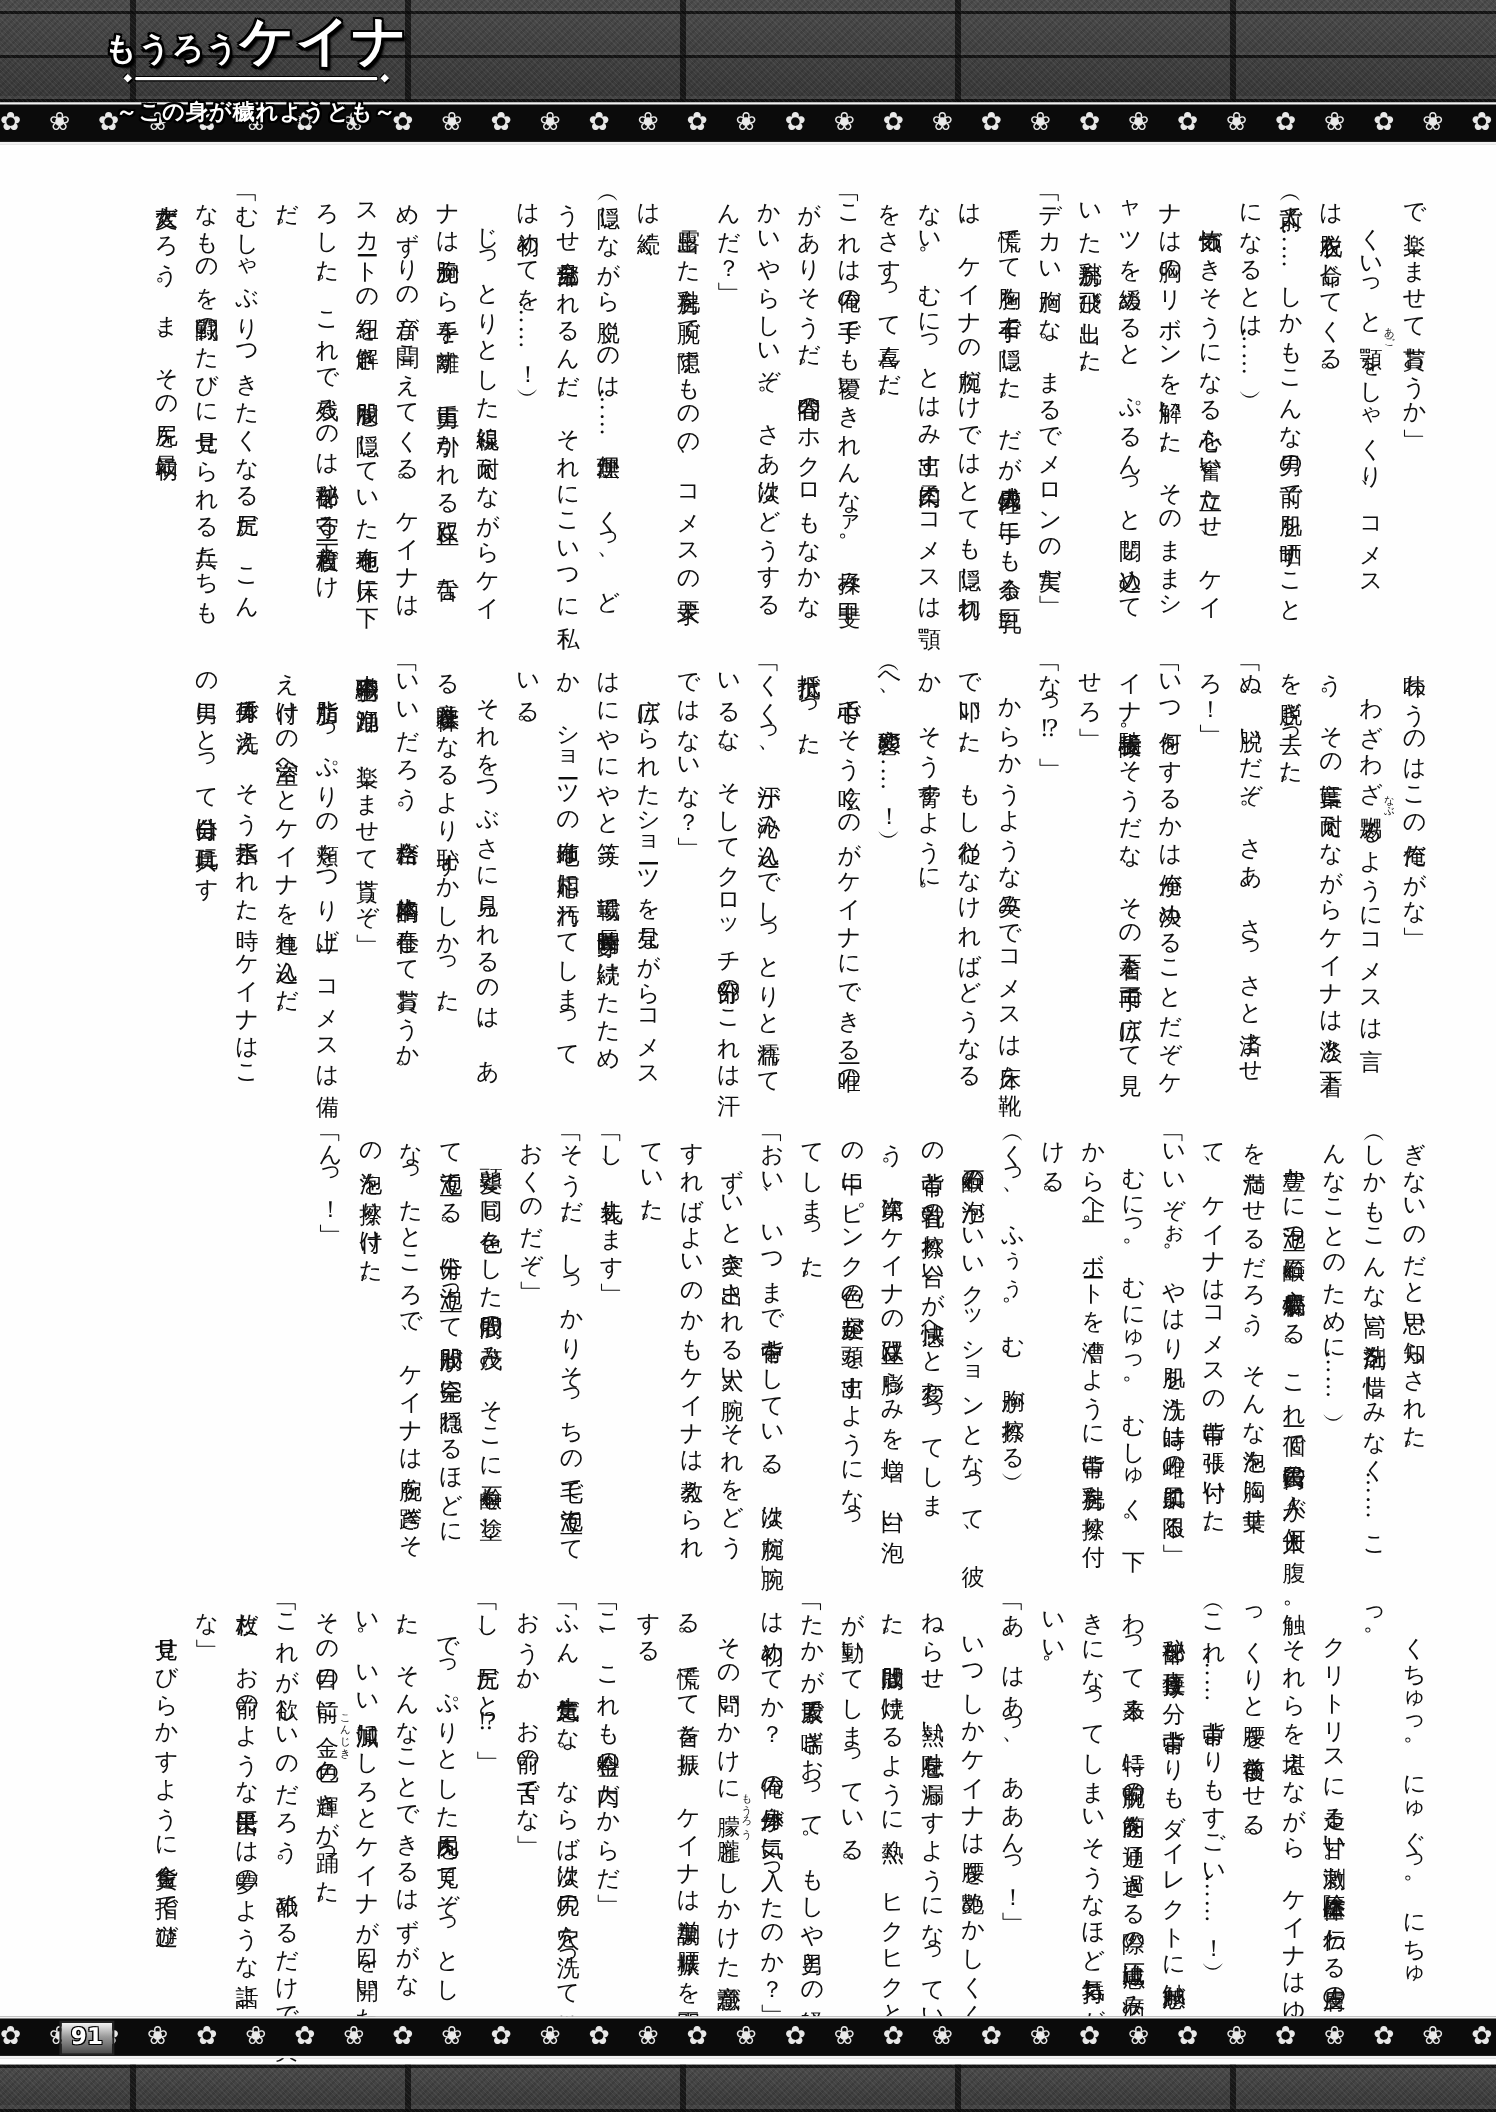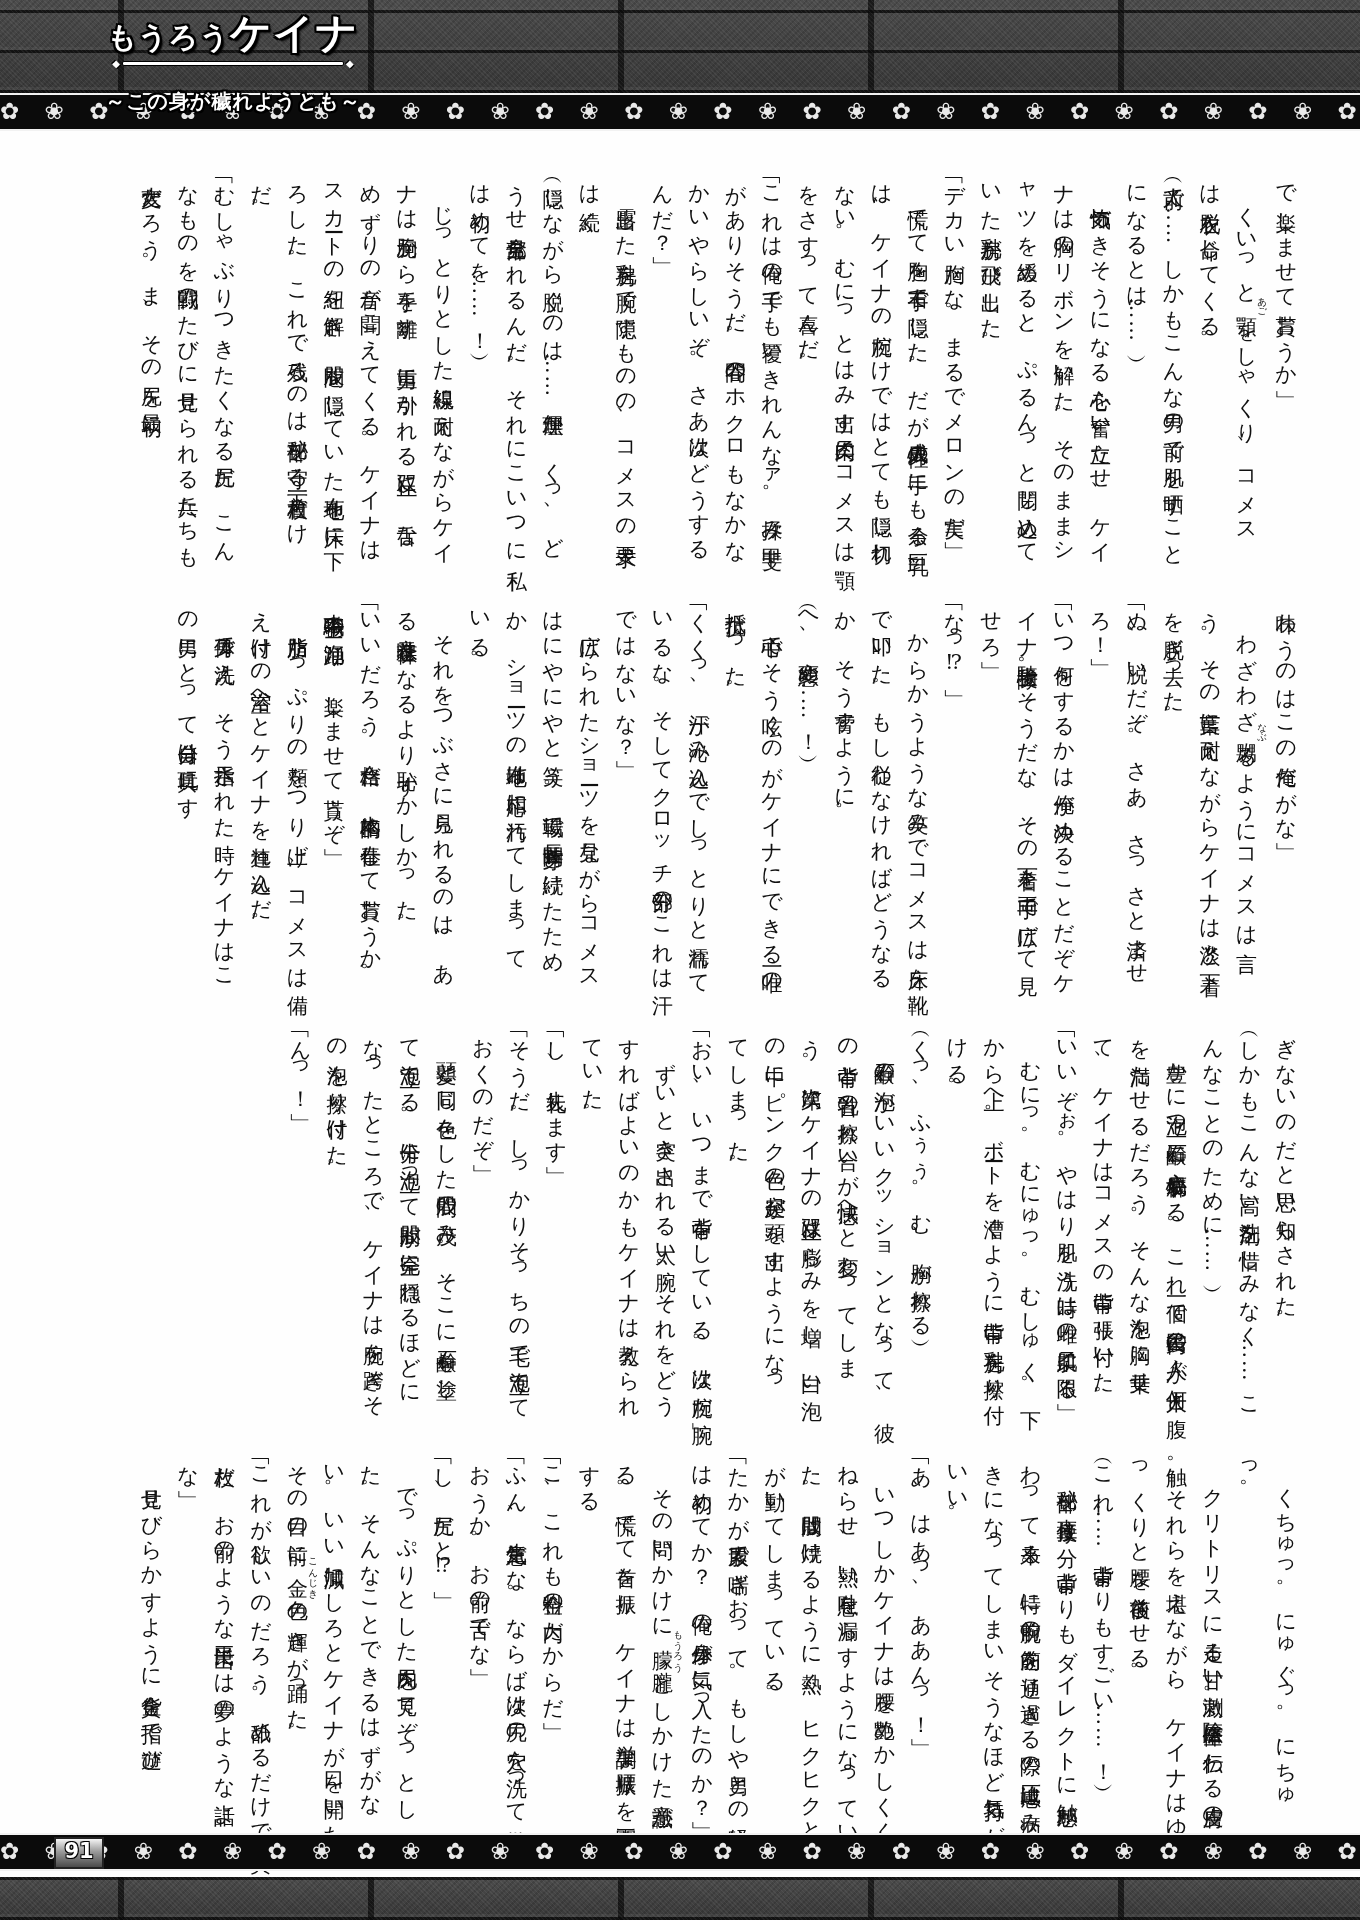--- a/index.html
+++ b/index.html
@@ -19,21 +19,21 @@
   .header-brick{position:absolute;top:0;left:0;width:1360px;height:93px;}
   .footer-brick{position:absolute;top:1877px;left:0;width:1360px;height:43px;}
 
   
   .logo{position:absolute;top:12px;left:88px;width:290px;text-align:center;z-index:5;}
   .logo-title{color:#fff;font-weight:bold;font-family:"DejaVu Sans","Liberation Sans",sans-serif;
     text-shadow:2px 0 0 #000,-2px 0 0 #000,0 2px 0 #000,0 -2px 0 #000,
                 2px 2px 0 #000,-2px -2px 0 #000,2px -2px 0 #000,-2px 2px 0 #000,3px 3px 2px #000;
     letter-spacing:1px;line-height:1.05;}
   .logo-title .t-small{font-size:29px;}
-  .logo-title .t-big{font-size:41px;}
+  .logo-title .t-big{font-size:49px;}
   .logo-divider{display:flex;align-items:center;justify-content:center;margin-top:3px;color:#fff;
     text-shadow:1px 1px 0 #000,-1px -1px 0 #000;font-size:10px;}
   .logo-divider .bar{flex:0 0 220px;height:3px;background:#fff;border:1px solid #000;border-radius:2px;margin:0 2px;}
   .subtitle{position:absolute;top:88px;left:88px;width:290px;text-align:center;z-index:6;
     color:#fff;font-weight:bold;font-size:20px;font-family:Liberation Mono, monospace;
     text-shadow:2px 0 0 #000,-2px 0 0 #000,0 2px 0 #000,0 -2px 0 #000,2px 2px 0 #000,-2px 2px 0 #000,2px -2px 0 #000,-2px -2px 0 #000;
     letter-spacing:1px;}
 
   
   .ornament{position:absolute;left:0;width:1360px;height:34px;background:#0b0b0b;

